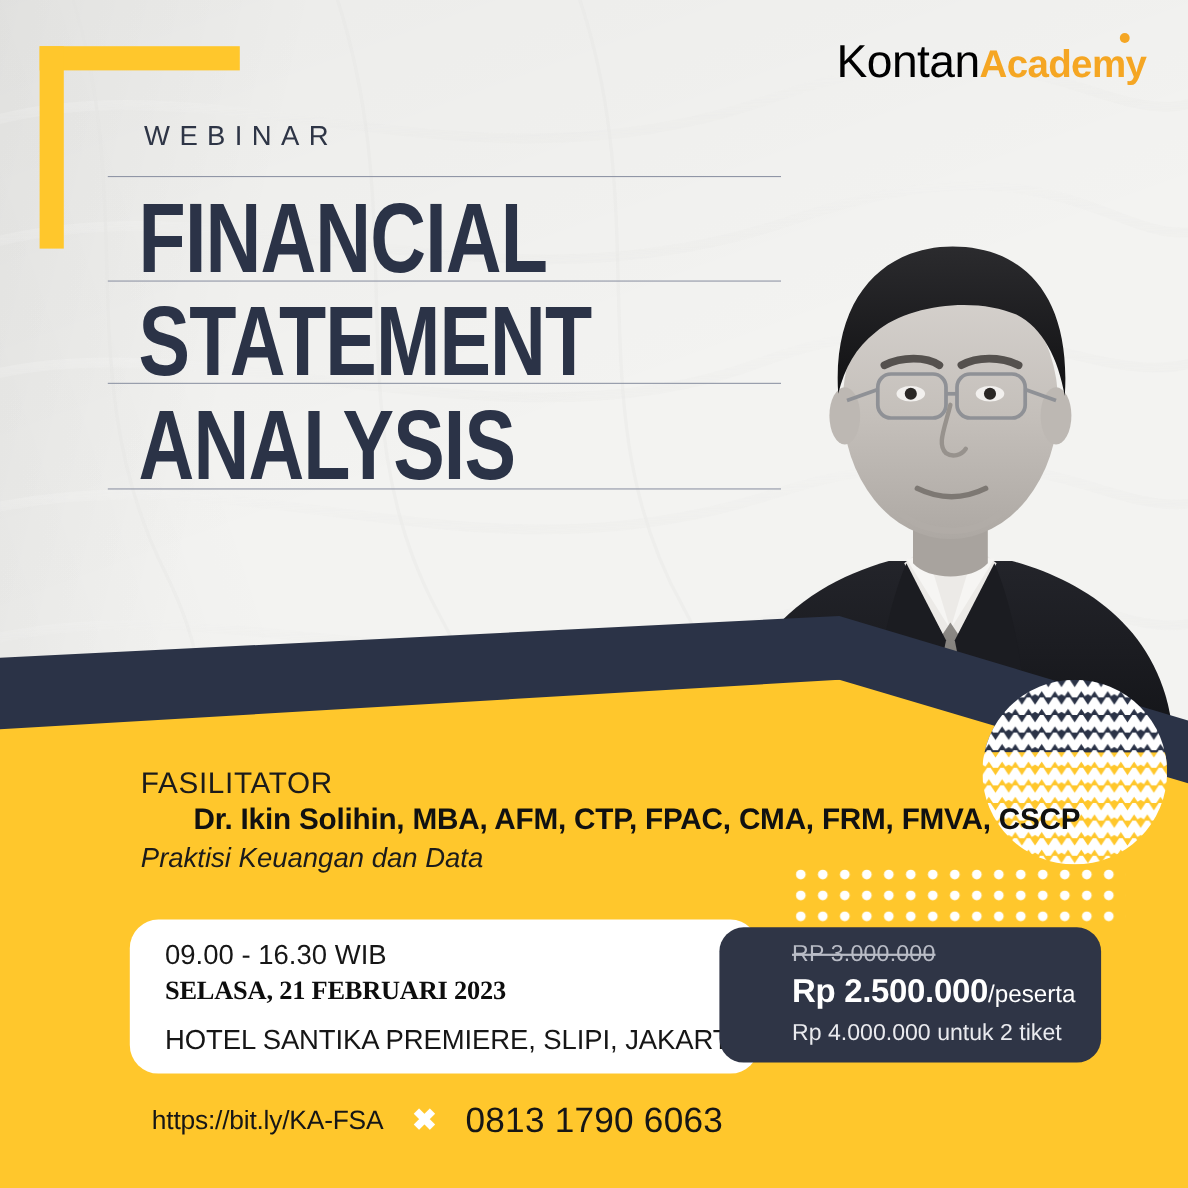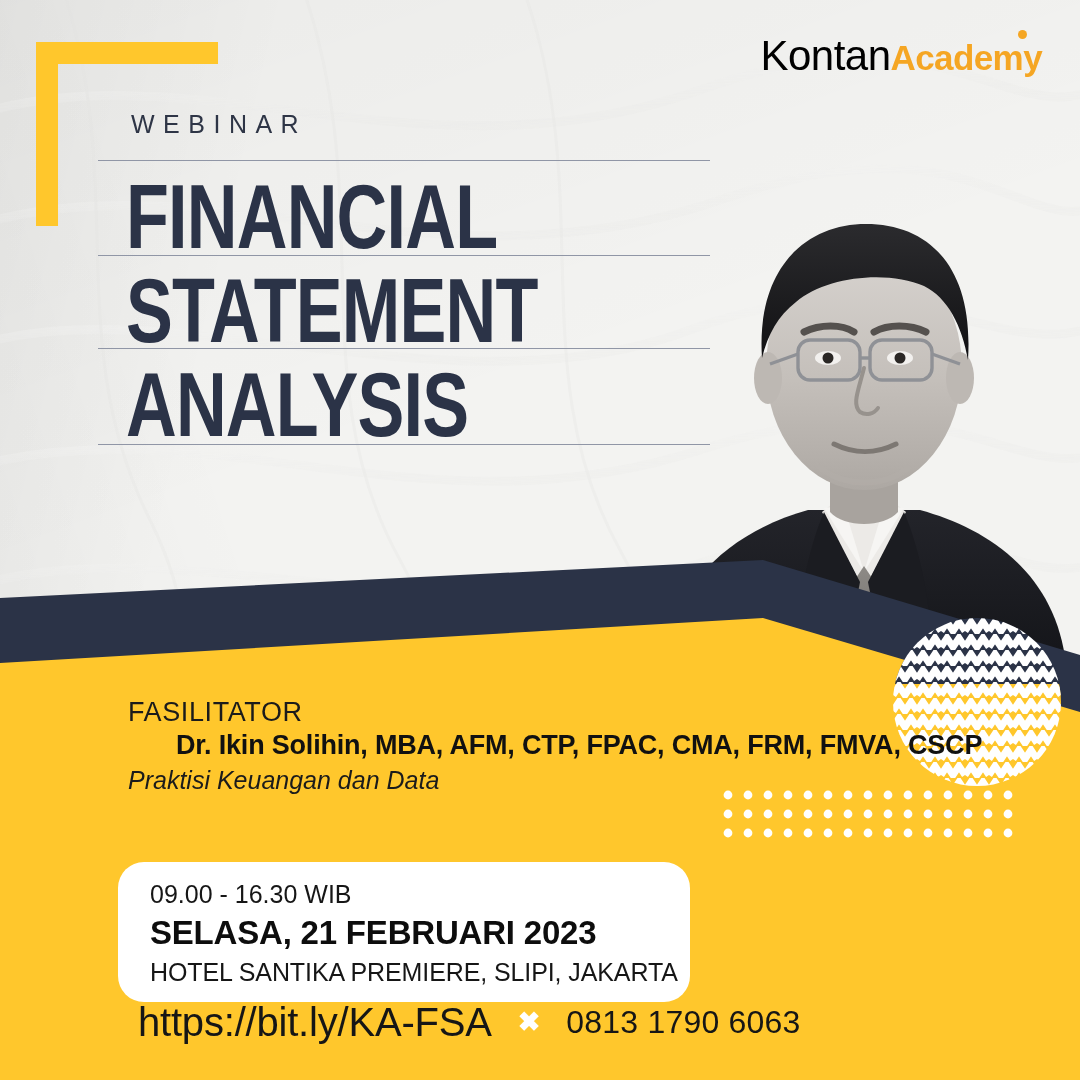--- a/index.html
+++ b/index.html
@@ -198,41 +198,42 @@
     top: 766px;
     font-size: 25px;
     font-style: italic;
     color: #1b1b1b;
   }
 
   
   .schedule-card {
     position: absolute;
     left: 118px;
-    top: 862px;
+    top: 836px;
     width: 572px;
     height: 140px;
     background: #ffffff;
     border-radius: 26px;
   }
   .sched-time {
     position: absolute;
     left: 32px;
     top: 18px;
     font-size: 25px;
     color: #161616;
   }
   .sched-date {
     position: absolute;
     left: 32px;
     top: 52px;
-    font-size: 33px;
+    font-size: 24px;
     font-weight: bold;
     color: #0d0d0d;
     letter-spacing: -0.2px;
+    font-family: Liberation Serif, serif;
   }
   .sched-venue {
     position: absolute;
     left: 32px;
     top: 96px;
     font-size: 25px;
     color: #161616;
     letter-spacing: -0.1px;
   }
 
@@ -283,21 +284,21 @@
   
   .footer {
     position: absolute;
     left: 138px;
     top: 1000px;
     display: flex;
     align-items: center;
     gap: 26px;
   }
   .footer-url {
-    font-size: 40px;
+    font-size: 24px;
     color: #161616;
     letter-spacing: -0.2px;
   }
   .footer-x {
     font-size: 27px;
     font-weight: bold;
     color: #ffffff;
     line-height: 1;
   }
   .footer-phone {
@@ -447,20 +448,28 @@
   <div class="fasilitator-label">FASILITATOR</div>
   <div class="fasilitator-name">Dr. Ikin Solihin, MBA, AFM, CTP, FPAC, CMA, FRM, FMVA, CSCP</div>
   <div class="fasilitator-role">Praktisi Keuangan dan Data</div>
 
   <div class="schedule-card">
     <div class="sched-time">09.00 - 16.30 WIB</div>
     <div class="sched-date">SELASA, 21 FEBRUARI 2023</div>
     <div class="sched-venue">HOTEL SANTIKA PREMIERE, SLIPI, JAKARTA</div>
   </div>
 
+  <div class="price-card">
+    <div class="price-old">RP 3.000.000</div>
+    <div class="price-main">
+      <span class="price-amount">Rp 2.500.000</span>
+      <span class="price-unit">/peserta</span>
+    </div>
+    <div class="price-note">Rp 4.000.000 untuk 2 tiket</div>
+  </div>
 
   <div class="footer">
     <span class="footer-url">https://bit.ly/KA-FSA</span>
     <span class="footer-x">✖</span>
     <span class="footer-phone">0813 1790 6063</span>
   </div>
 
 </div>
 
 </body></html>

